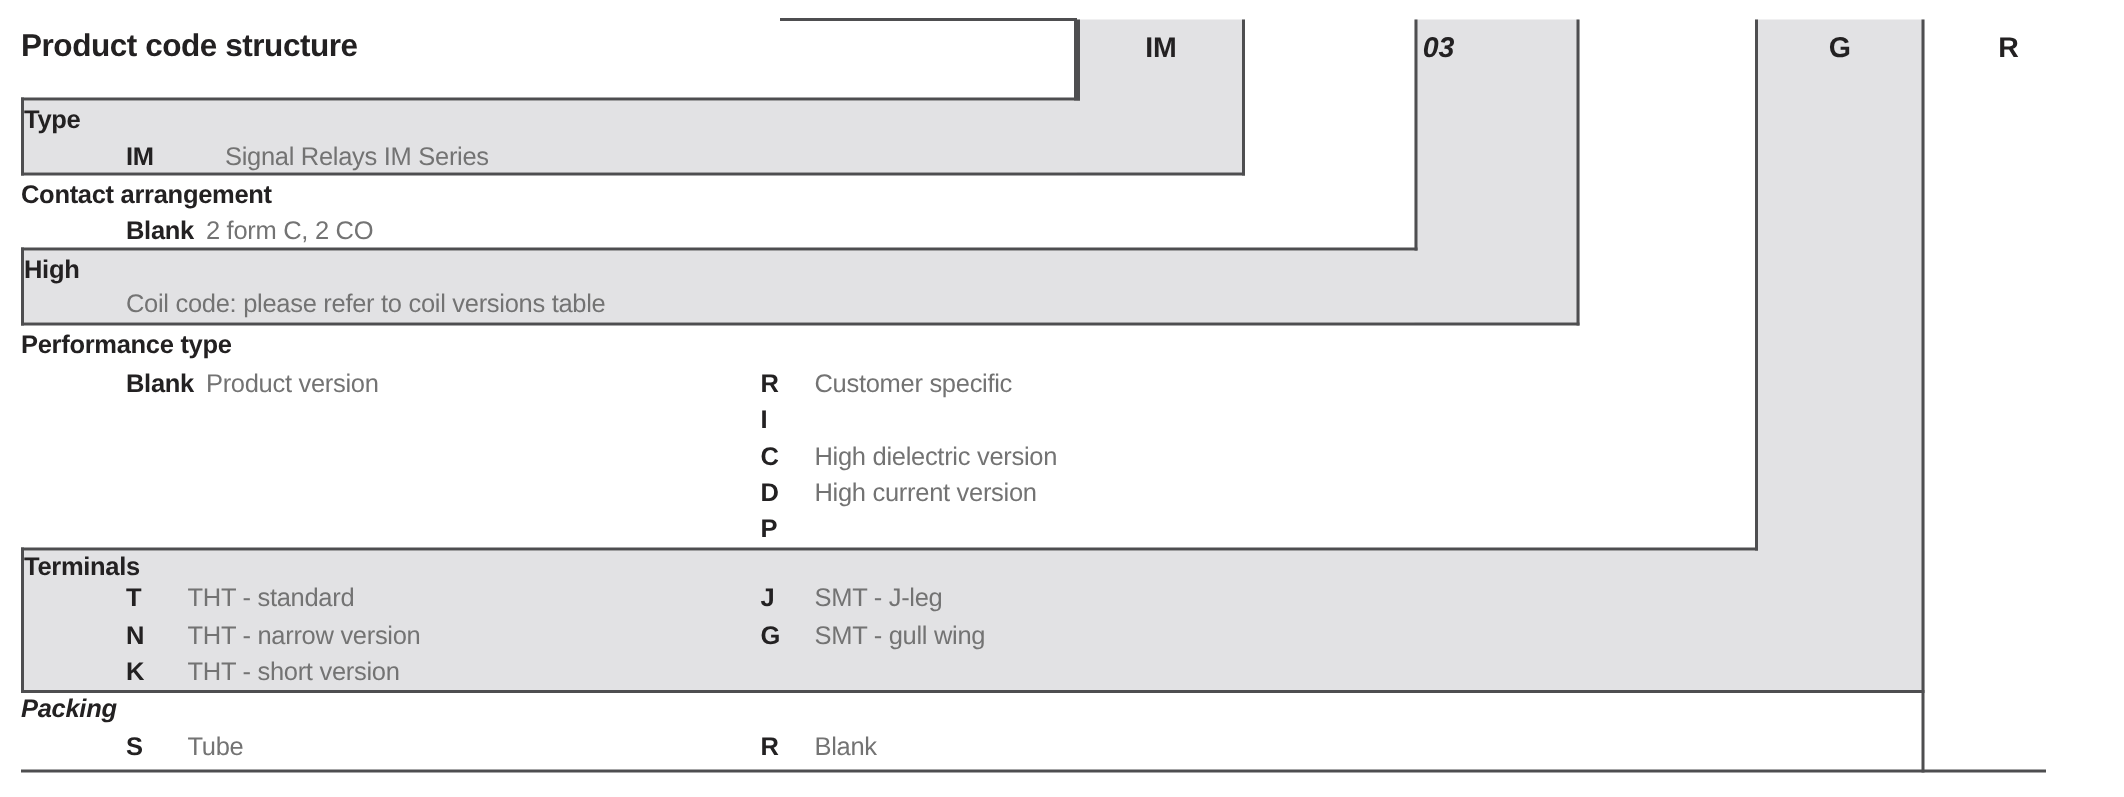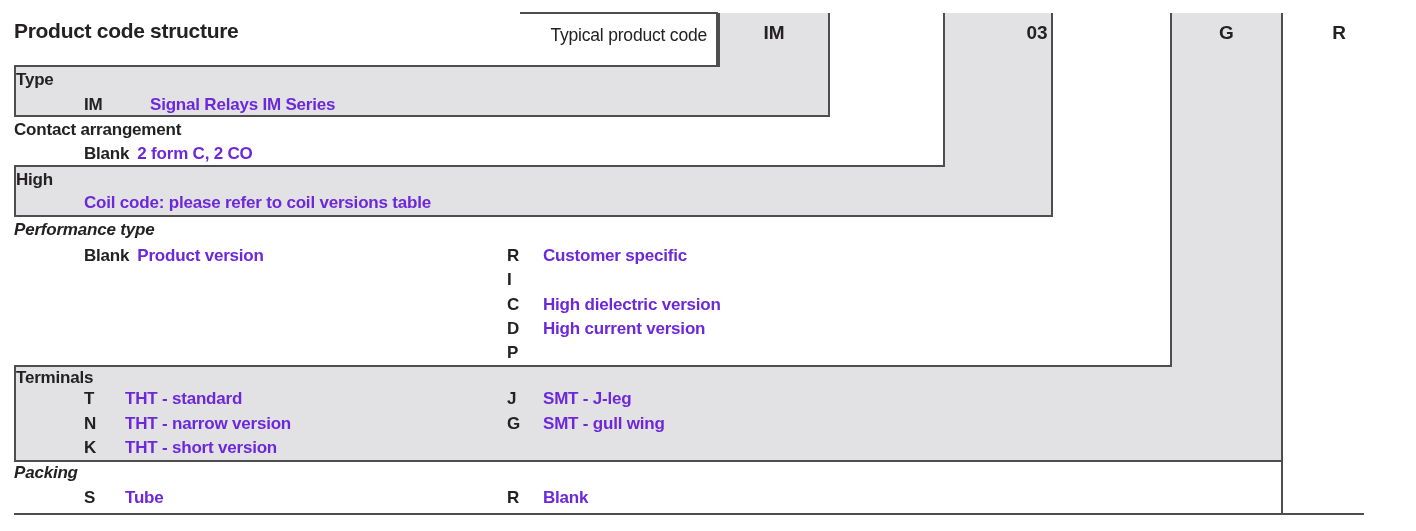--- a/index.html
+++ b/index.html
@@ -34,21 +34,21 @@
     position:absolute; font-size:17px; font-weight:bold;
     letter-spacing:-0.2px; line-height:19px; white-space:nowrap;
   }
   .row{
     position:absolute; display:flex; font-size:17px;
     letter-spacing:-0.2px; line-height:19px; white-space:nowrap;
   }
   .row .code{font-weight:bold; min-width:33px; margin-right:8px;}
   .row .code.w-lg{min-width:58px;}
   .row.right .code{min-width:28px;}
-  .desc{font-weight:bold; color:#6d28d9;}
+  .desc{font-weight:normal; color:#737373;}
 </style>
 </head>
 <body>
 
 <div id="canvas">
 
   <div class="fill" style="left:718px; top:13px; width:112px; height:102px;"></div>
   <div class="fill" style="left:14px;  top:67px; width:816px; height:48px;"></div>
   <div class="fill" style="left:943px; top:13px; width:110px; height:202px;"></div>
   <div class="fill" style="left:14px;  top:167px; width:1039px; height:48px;"></div>
@@ -72,44 +72,43 @@
 
   <div class="ln" style="left:14px; top:365px; width:1158px; height:2px;"></div>
   <div class="ln" style="left:14px; top:365px; width:2px; height:97px;"></div>
   <div class="ln" style="left:14px; top:460px; width:1269px; height:2px;"></div>
   <div class="ln" style="left:1170px; top:13px; width:2px; height:354px;"></div>
   <div class="ln" style="left:1281px; top:13px; width:2px; height:502px;"></div>
   <div class="ln" style="left:1395px; top:13px; width:2px; height:502px;"></div>
   <div class="ln" style="left:14px; top:513px; width:1383px; height:2px;"></div>
 
   <div class="title">Product code structure</div>
-  <div class="typical">Typical product code</div>
   <div class="codebox" style="left:718px; width:112px;">IM</div>
-  <div class="codebox" style="left:982px; width:110px;">03</div>
+  <div class="codebox" style="left:904px; width:110px;font-style:italic;">03</div>
   <div class="codebox" style="left:1170px; width:113px;">G</div>
   <div class="codebox" style="left:1283px; width:112px;">R</div>
 
   <div class="sec-head" style="left:16px; top:70px;">Type</div>
   <div class="row" style="left:84px; top:95px;">
     <span class="code w-lg">IM</span>
     <span class="desc">Signal Relays IM Series</span>
   </div>
 
   <div class="sec-head" style="left:14px; top:120px;">Contact arrangement</div>
   <div class="row" style="left:84px; top:144px;">
     <span class="code">Blank</span>
     <span class="desc">2 form C, 2 CO</span>
   </div>
 
   <div class="sec-head" style="left:16px; top:170px;">High</div>
   <div class="row" style="left:84px; top:193px;">
     <span class="desc">Coil code: please refer to coil versions table</span>
   </div>
 
-  <div class="sec-head" style="left:14px; top:220px;font-style:italic;">Performance type</div>
+  <div class="sec-head" style="left:14px; top:220px;">Performance type</div>
   <div class="row" style="left:84px; top:246px;">
     <span class="code">Blank</span>
     <span class="desc">Product version</span>
   </div>
   <div class="row right" style="left:507px; top:246px;">
     <span class="code">R</span>
     <span class="desc">Customer specific</span>
   </div>
   <div class="row right" style="left:507px; top:270px;">
     <span class="code">I</span>

